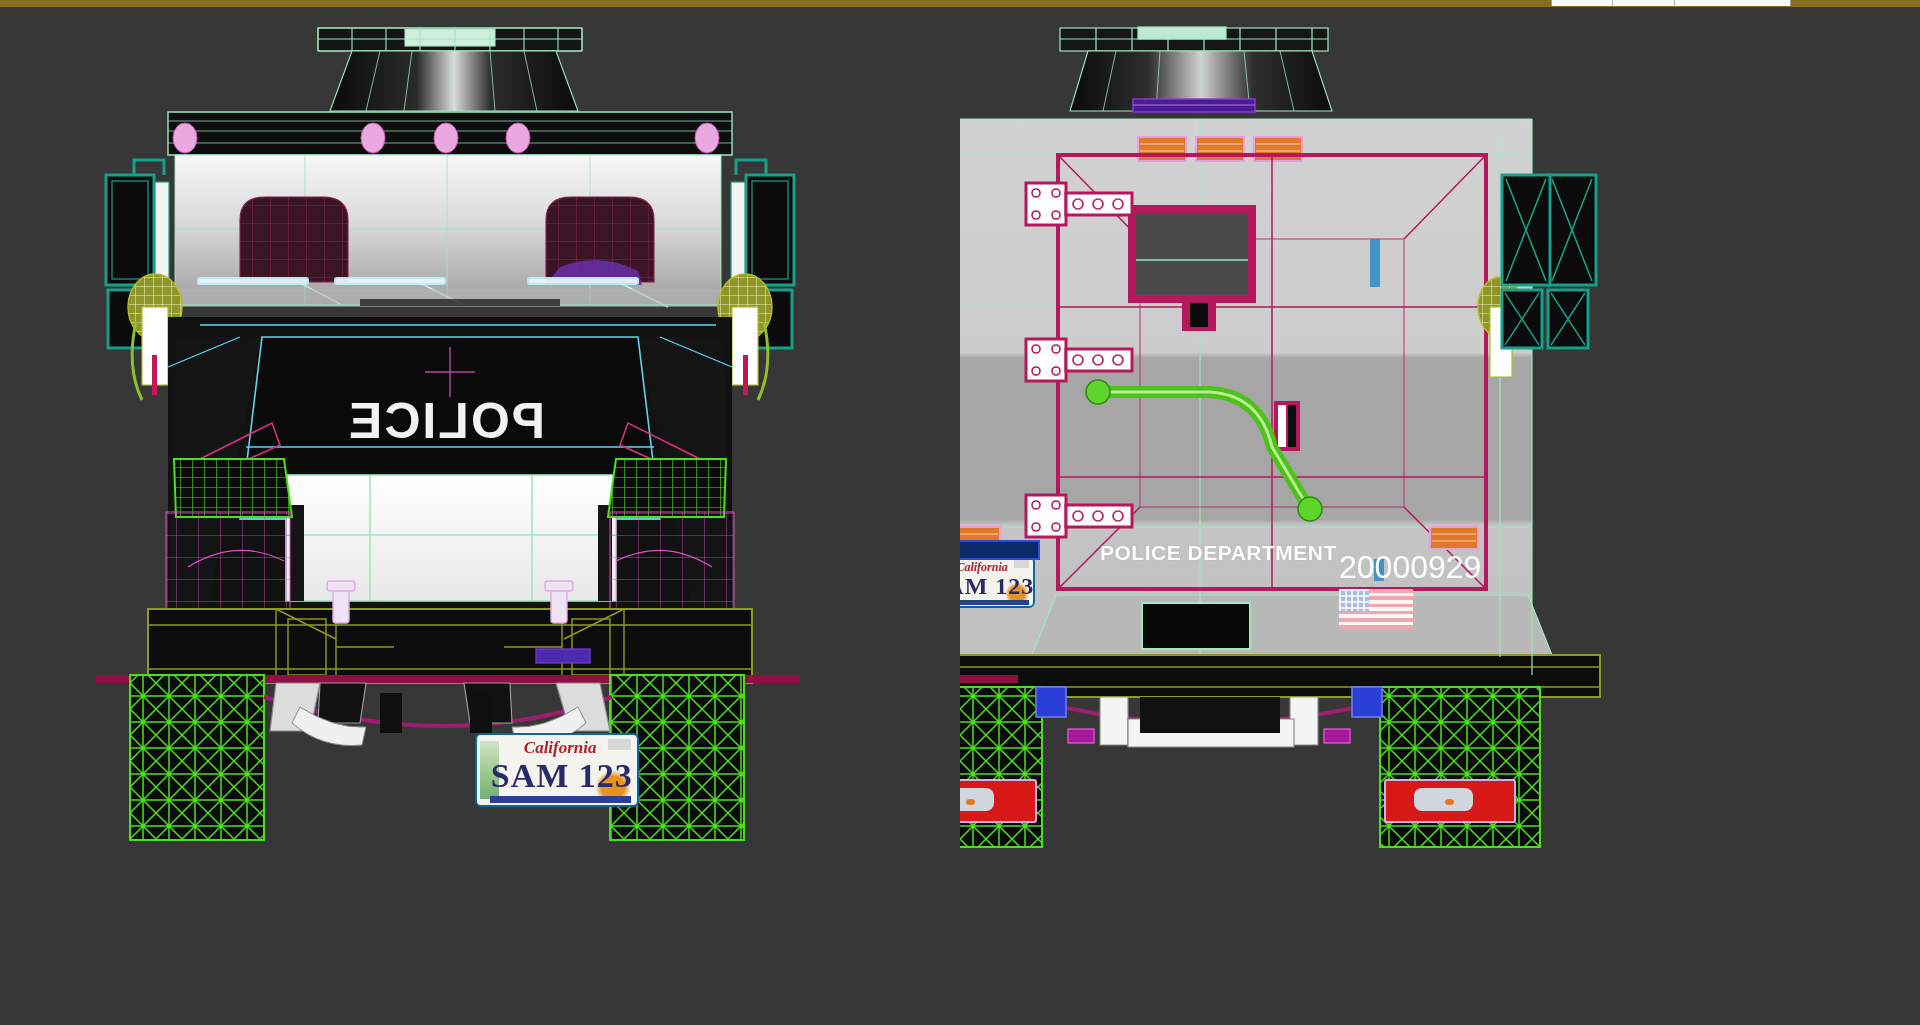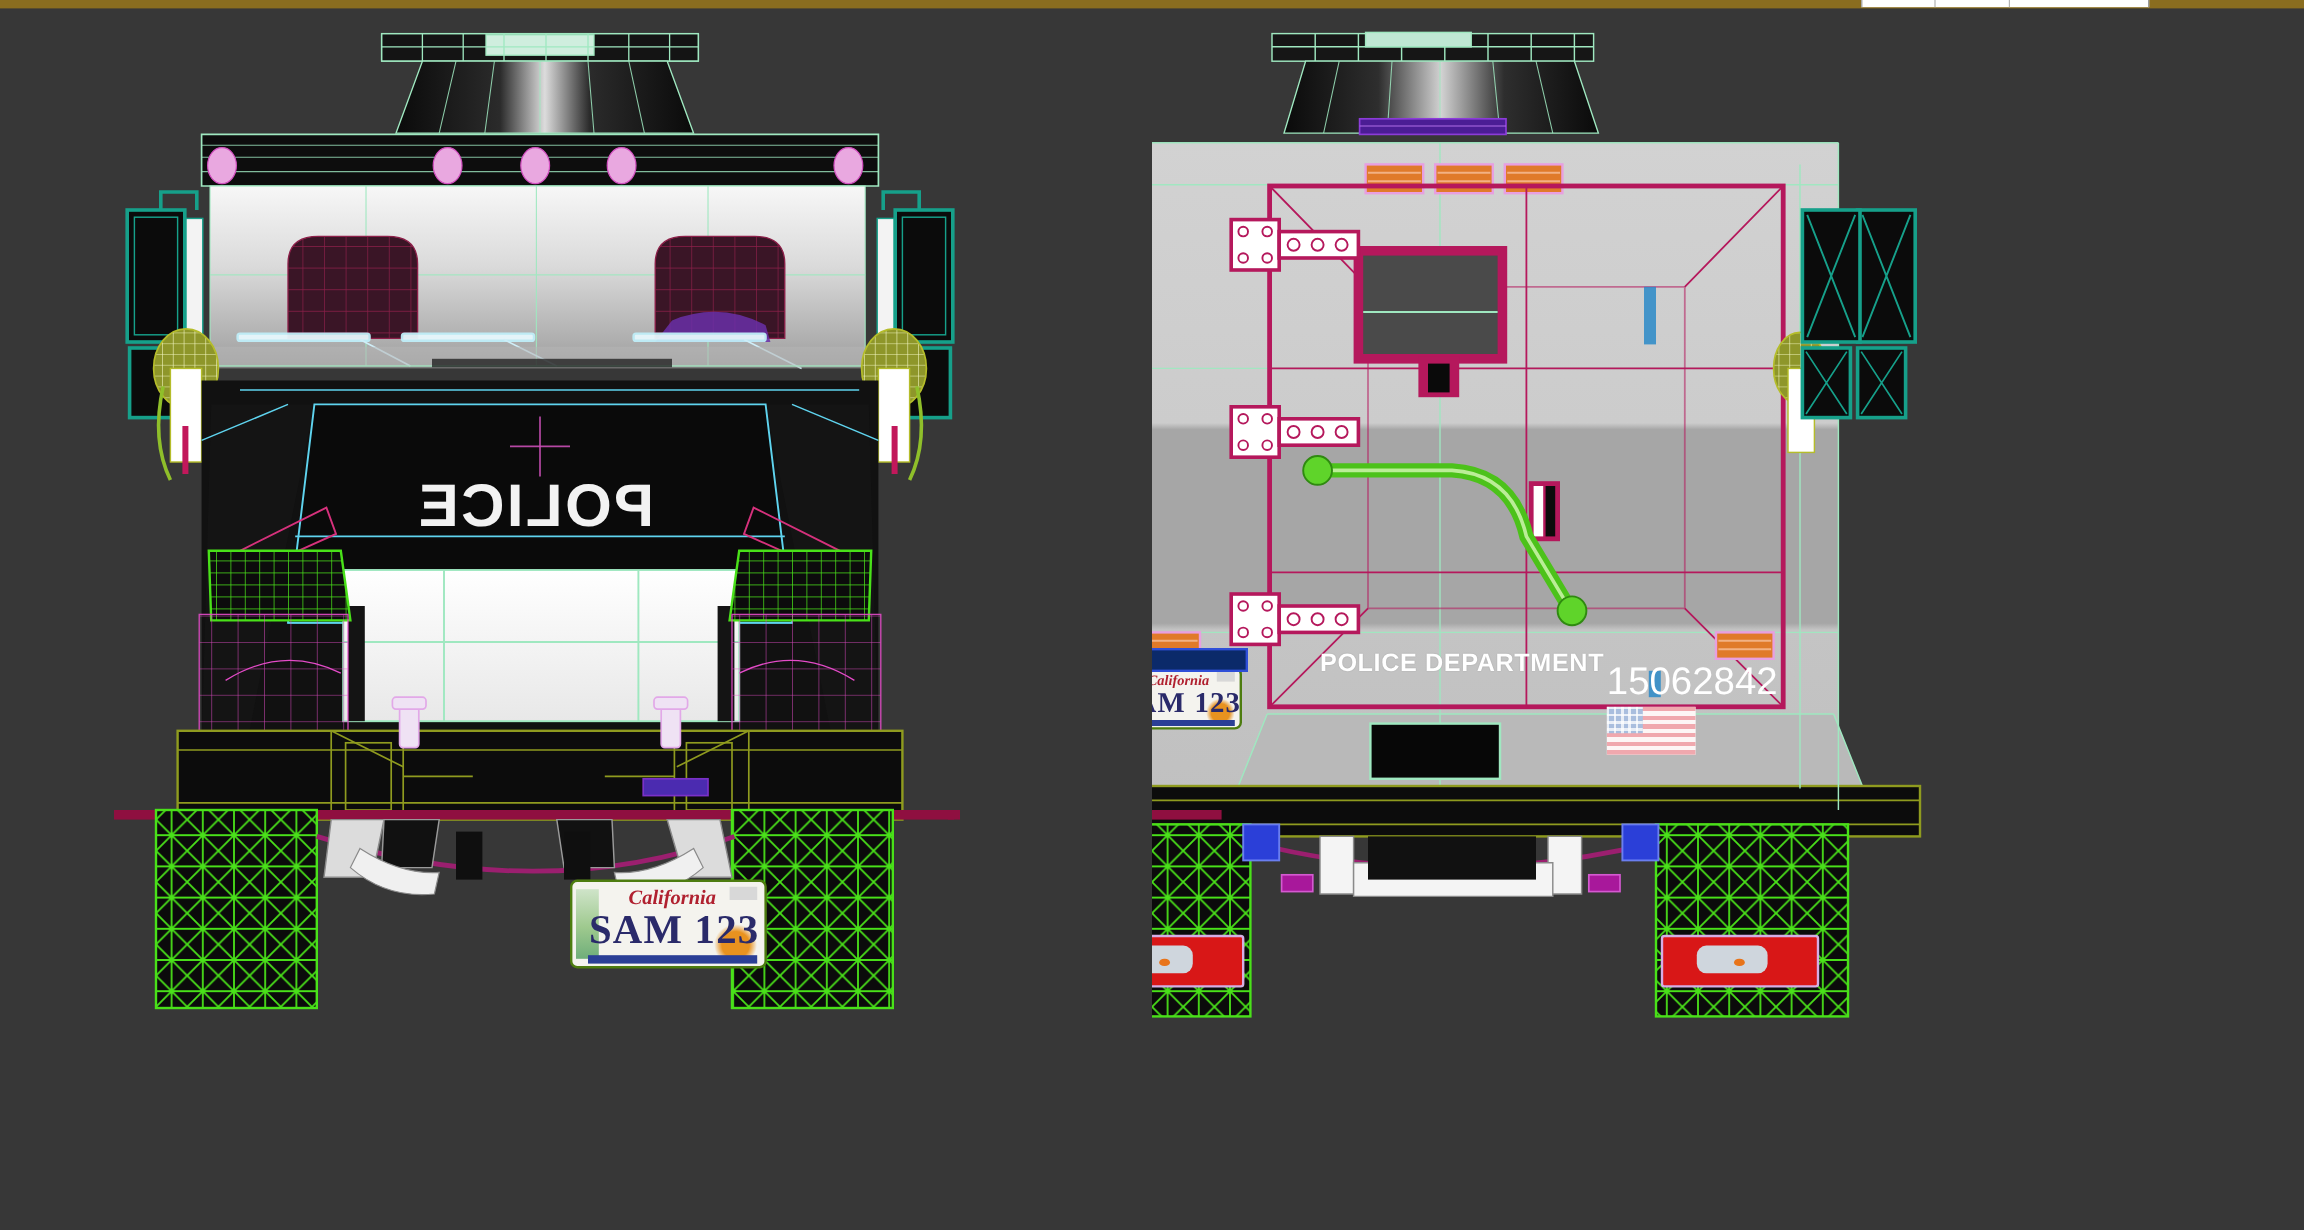--- a/index.html
+++ b/index.html
@@ -33,21 +33,21 @@
     font-family:"Liberation Sans", sans-serif;
     text-shadow:0 0 1px rgba(0,0,0,.25);
   }
   .unit-number{
     color:#ffffff;font-weight:normal;
     font-family:"Liberation Sans", sans-serif;
   }
 
   
   .plate{
-    position:absolute;background:#f4f3ee;border:2px solid #4d7c0f;border-radius:6px;
+    position:absolute;background:#f4f3ee;border:2px solid #0369a1;border-radius:6px;
     overflow:hidden;box-sizing:border-box;
   }
   .plate .ca{
     position:absolute;left:22%;top:4%;width:60%;height:30%;
     color:#b0202f;font-family:"Liberation Serif", serif;font-style:italic;font-weight:bold;
     display:flex;align-items:center;justify-content:center;
     white-space:nowrap;
   }
   .plate .num{
     position:absolute;left:10%;top:30%;width:86%;height:58%;
@@ -514,21 +514,21 @@
         <rect x="588" y="283" width="40" height="58" fill="#0b0b0b" stroke="#16a08a" stroke-width="3"></rect>
         <path d="M591 286 l34 52 M625 286 l-34 52" stroke="#16a08a" stroke-width="1.4" fill="none"></path>
       </g>
       <g>
         <rect x="-140" y="168" width="48" height="110" fill="none"></rect>
       </g>
     </svg>
 
     <div class="decal pd-text" style="left:140px;top:534px;font-size:21px;">POLICE DEPARTMENT</div>
 
-    <div class="decal unit-number" style="left:379px;top:542px;font-size:32px;">15062842</div>
+    <div class="decal unit-number" style="left:379px;top:542px;font-size:32px;">20000929</div>
 
     <div class="flag" style="left:379px;top:582px;width:74px;height:40px;">
       <div class="stripes"></div>
       <div class="canton"></div>
     </div>
 
     <div class="plate" style="left:-35px;top:549px;width:110px;height:52px;">
 
       <div class="poppy"></div>
       <div class="tag"></div>

